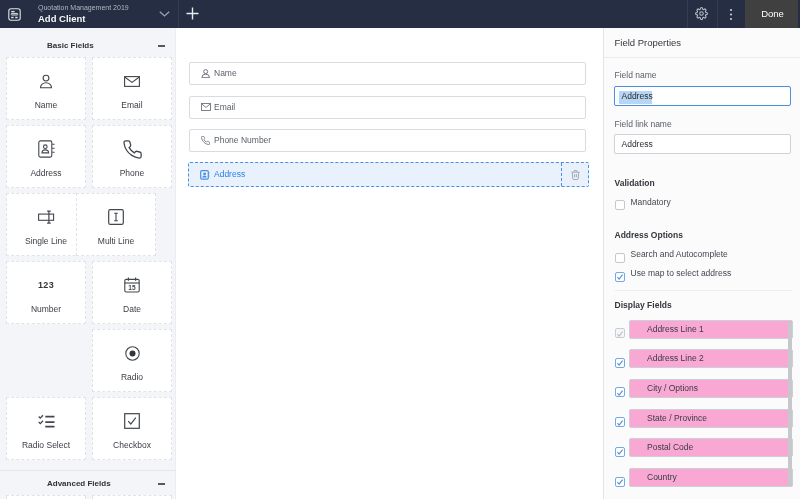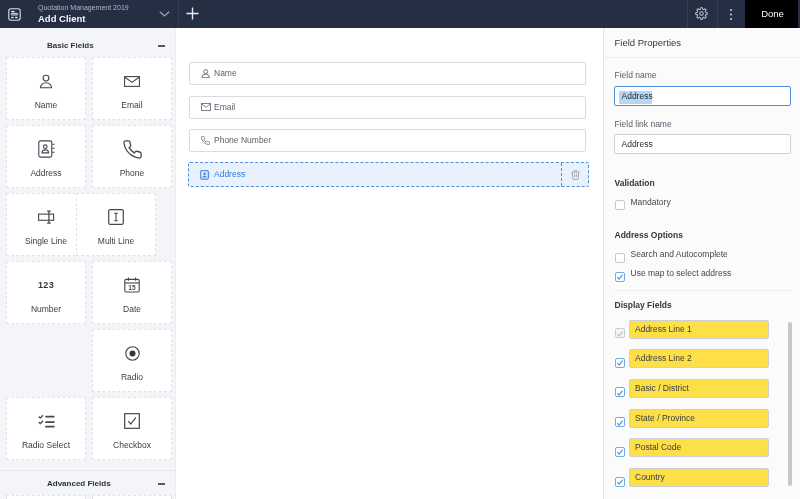--- a/index.html
+++ b/index.html
@@ -9,21 +9,21 @@
 
 #topbar { position:absolute; left:0; top:0; width:800px; height:28px; background:#252e43; }
 #appicon { position:absolute; left:8px; top:8px; }
 #t1 { position:absolute; left:38px; top:4px; font-size:7px; color:#b0b6c2; }
 #t2 { position:absolute; left:38px; top:13px; font-size:9.5px; font-weight:bold; color:#f6f7f9; }
 #chev { position:absolute; left:159px; top:11px; }
 .tdiv { position:absolute; top:0; width:1px; height:28px; background:#343d52; }
 #plusi { position:absolute; left:186px; top:7px; }
 #gear { position:absolute; left:695px; top:7px; }
 #dots { position:absolute; left:729px; top:8px; }
-#done { position:absolute; left:745px; top:0; width:53px; height:28px; background:#000000; color:#fff; font-size:9.5px; text-align:center; line-height:28px; text-indent:2px; }
+#done { position:absolute; left:745px; top:0; width:53px; height:28px; background:#404040; color:#fff; font-size:9.5px; text-align:center; line-height:28px; text-indent:2px; }
 
 
 #sidebar { position:absolute; left:0; top:28px; width:176px; height:471px; background:#f4f5f9; border-right:1px solid #ebedf1; }
 .shead { position:absolute; left:9px; font-size:8px; font-weight:bold; color:#2f3237;padding-left:38px; }
 .smin { position:absolute; width:7px; height:1.5px; background:#55585e; }
 .tile { position:absolute; width:80px; height:63px; background:#fff; border:1px dashed #e0e3e9; }
 .tlabel { position:absolute; left:0; width:100%; top:42px; text-align:center; font-size:8.5px; color:#3c4047; }
 .ticon { position:absolute; left:0; top:4px; height:38px; width:100%; display:flex; align-items:center; justify-content:center; }
 .num123 { font-size:9px; font-weight:bold; color:#33363c; letter-spacing:.4px; }
 
@@ -37,21 +37,21 @@
 
 
 #panel { position:absolute; left:603px; top:28px; width:197px; height:471px; background:#fbfbfc; border-left:1px solid #e4e5e9; }
 .phead { position:absolute; left:10.5px; top:9px; font-size:9.5px; color:#34373c; }
 .pdiv { position:absolute; left:0; width:100%; height:1px; background:#ececef; }
 .plabel { position:absolute; left:10.5px; font-size:8.5px; color:#5b6068; }
 .pbold { position:absolute; left:10.5px; font-size:8.5px; font-weight:bold; color:#34373c; }
 .pinput { position:absolute; left:10px; width:177px; height:20px; background:#fff; border:1px solid #cfd2d8; border-radius:2px; font-size:8.5px; color:#282c31; line-height:18px; padding-left:6.5px; }
 .cb { position:relative; display:inline-block; width:10px; height:10px; border:1px solid #c4c8cf; border-radius:2px; background:#fff; }
 .cblabel { position:absolute; left:26.5px; font-size:8.5px; color:#43474e; }
-.dfin { position:absolute; left:25px; width:140px; height:19px; background:#fde047; border:1px solid #ccd0d6; border-radius:2px; font-size:8.5px; color:#383c42; line-height:17px; padding-left:5px; }
+.dfin { position:absolute; left:25px; width:164px; height:19px; background:#f9a8d4; border:1px solid #ccd0d6; border-radius:2px; font-size:8.5px; color:#383c42; line-height:17px; padding-left:17px; }
 #pscroll { position:absolute; left:183.5px; top:294px; width:4.5px; height:164px; background:#c6c8cc; border-radius:2.5px; }
 #psel { position:absolute; left:3.5px; top:3.5px; width:33px; height:13px; background:#b6d6f3; }
 </style>
 </head>
 <body>
 
 <div id="topbar">
   <svg id="appicon" width="13" height="13" viewBox="0 0 13 13" fill="none" stroke="#dfe2e8" stroke-width="1.1">
     <rect x="0.8" y="0.8" width="11.4" height="11.4" rx="2.2"></rect>
     <path d="M3.2 3.6 h3.4" stroke-width="1.4"></path>
@@ -291,21 +291,21 @@
           <path d="M1.4 4.2 l1.7 1.9 L6.6 1.6" fill="none" stroke="#b9bdc4" stroke-width="1.1"></path>
         </svg></span></div>
     <div class="dfin" style="top:291.5px">Address Line 1</div>
 <div style="position:absolute; left:10.5px; top:325.7px"><span class="cb" style="border-color:#74a9e4; background:#fff"><svg width="8" height="8" viewBox="0 0 8 8" style="position:absolute;left:0.5px;top:0.5px">
           <path d="M1.4 4.2 l1.7 1.9 L6.6 1.6" fill="none" stroke="#4a90e2" stroke-width="1.1"></path>
         </svg></span></div>
     <div class="dfin" style="top:321.2px">Address Line 2</div>
 <div style="position:absolute; left:10.5px; top:355.4px"><span class="cb" style="border-color:#74a9e4; background:#fff"><svg width="8" height="8" viewBox="0 0 8 8" style="position:absolute;left:0.5px;top:0.5px">
           <path d="M1.4 4.2 l1.7 1.9 L6.6 1.6" fill="none" stroke="#4a90e2" stroke-width="1.1"></path>
         </svg></span></div>
-    <div class="dfin" style="top:350.9px">Basic / District</div>
+    <div class="dfin" style="top:350.9px">City / Options</div>
 <div style="position:absolute; left:10.5px; top:385.1px"><span class="cb" style="border-color:#74a9e4; background:#fff"><svg width="8" height="8" viewBox="0 0 8 8" style="position:absolute;left:0.5px;top:0.5px">
           <path d="M1.4 4.2 l1.7 1.9 L6.6 1.6" fill="none" stroke="#4a90e2" stroke-width="1.1"></path>
         </svg></span></div>
     <div class="dfin" style="top:380.6px">State / Province</div>
 <div style="position:absolute; left:10.5px; top:414.8px"><span class="cb" style="border-color:#74a9e4; background:#fff"><svg width="8" height="8" viewBox="0 0 8 8" style="position:absolute;left:0.5px;top:0.5px">
           <path d="M1.4 4.2 l1.7 1.9 L6.6 1.6" fill="none" stroke="#4a90e2" stroke-width="1.1"></path>
         </svg></span></div>
     <div class="dfin" style="top:410.3px">Postal Code</div>
 <div style="position:absolute; left:10.5px; top:444.5px"><span class="cb" style="border-color:#74a9e4; background:#fff"><svg width="8" height="8" viewBox="0 0 8 8" style="position:absolute;left:0.5px;top:0.5px">
           <path d="M1.4 4.2 l1.7 1.9 L6.6 1.6" fill="none" stroke="#4a90e2" stroke-width="1.1"></path>

